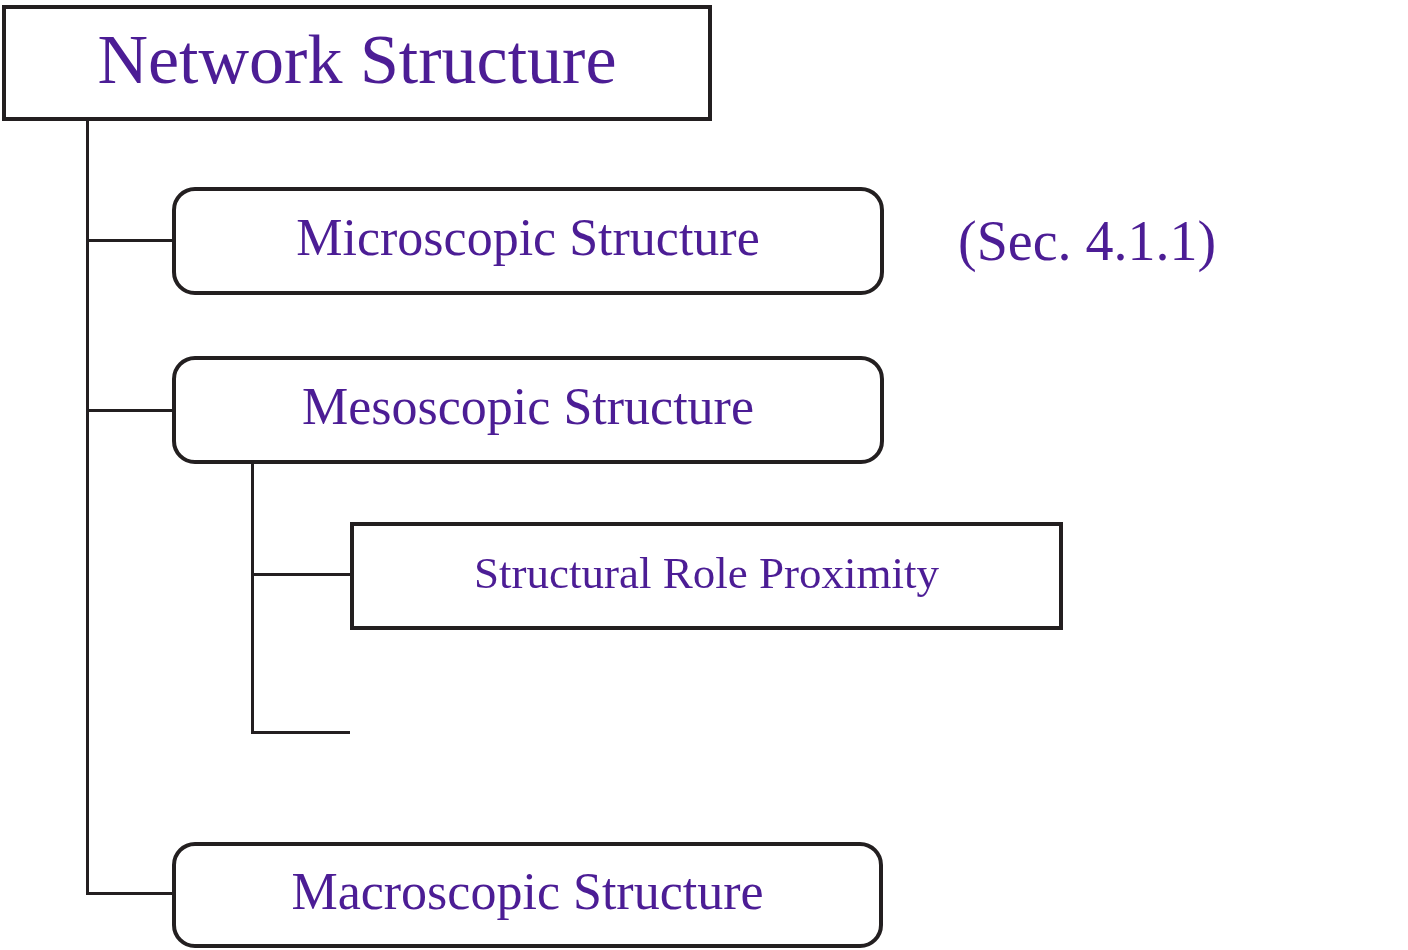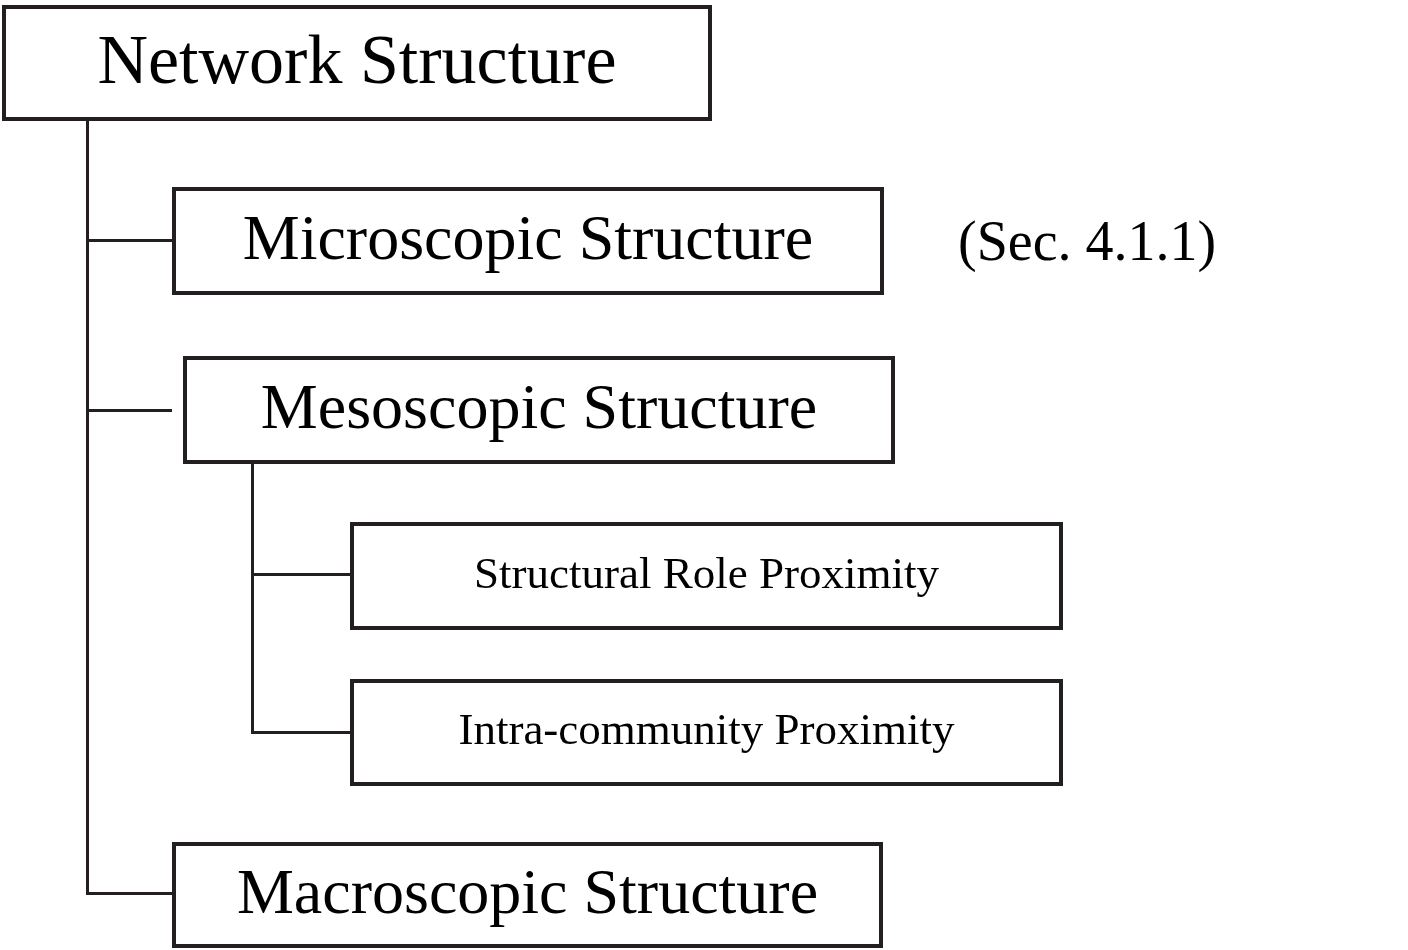--- a/index.html
+++ b/index.html
@@ -6,58 +6,58 @@
     margin: 0;
     padding: 0;
     background: #ffffff;
   }
   .figure {
     position: relative;
     width: 1312px;
     height: 950px;
     background: #ffffff;
     font-family: "Liberation Serif", "DejaVu Serif", serif;
-    color: #000000;
+    color: #4c1d95;
     overflow: hidden;
     text-decoration: underline;
   }
   .node {
     position: absolute;
     box-sizing: border-box;
     border: 4px solid #231f20;
     background: #ffffff;
     display: flex;
     align-items: center;
     justify-content: center;
     white-space: nowrap;
     z-index: 2;
   }
   .node span { display: block; line-height: 1; padding-bottom: 6px; }
   .lvl1 { font-size: 70px; }
-  .lvl2 { font-size: 64px; }
+  .lvl2 { font-size: 52px; border-radius: 23px; }
   .lvl3 { font-size: 45px; }
   .sec-label {
     position: absolute;
     display: flex;
     align-items: center;
     font-size: 56px;
     line-height: 1;
     white-space: nowrap;
     z-index: 1;
   }
   .line {
     position: absolute;
     background: #231f20;
     z-index: 1;
   }
 
   
   #box-root        { left: 2px;   top: 5px;   width: 710px; height: 116px; }
   #box-micro       { left: 172px; top: 187px; width: 712px; height: 108px; }
-  #box-meso        { left: 183px; top: 356px; width: 712px; height: 108px; }
+  #box-meso        { left: 172px; top: 356px; width: 712px; height: 108px; }
   #box-structural  { left: 350px; top: 522px; width: 713px; height: 108px; }
   #box-intra       { left: 350px; top: 679px; width: 713px; height: 107px; }
   #box-macro       { left: 172px; top: 842px; width: 711px; height: 106px; }
 
   #sec-micro       { left: 958px;  top: 187px; height: 108px; text-align: center; }
   #sec-structural  { left: 1142px; top: 534px; height: 108px; }
   #sec-intra       { left: 1142px; top: 691px; height: 107px; }
   #sec-macro       { left: 950px;  top: 842px; height: 106px; }
 
   #trunk           { left: 86px;  top: 121px; width: 3px;  height: 774px; }
@@ -90,23 +90,20 @@
   </div>
 
   <div class="node lvl2" id="box-meso">
     <span>Mesoscopic Structure</span>
   </div>
 
   <div class="node lvl3" id="box-structural">
     <span>Structural Role Proximity</span>
   </div>
 
-  <div class="node lvl3" id="box-intra">
-    <span>Intra-community Proximity</span>
-  </div>
 
   <div class="node lvl2" id="box-macro">
     <span>Macroscopic Structure</span>
   </div>
 
   <div class="sec-label" id="sec-micro">(Sec. 4.1.1)</div>
 
 </div>
 
 </body></html>

